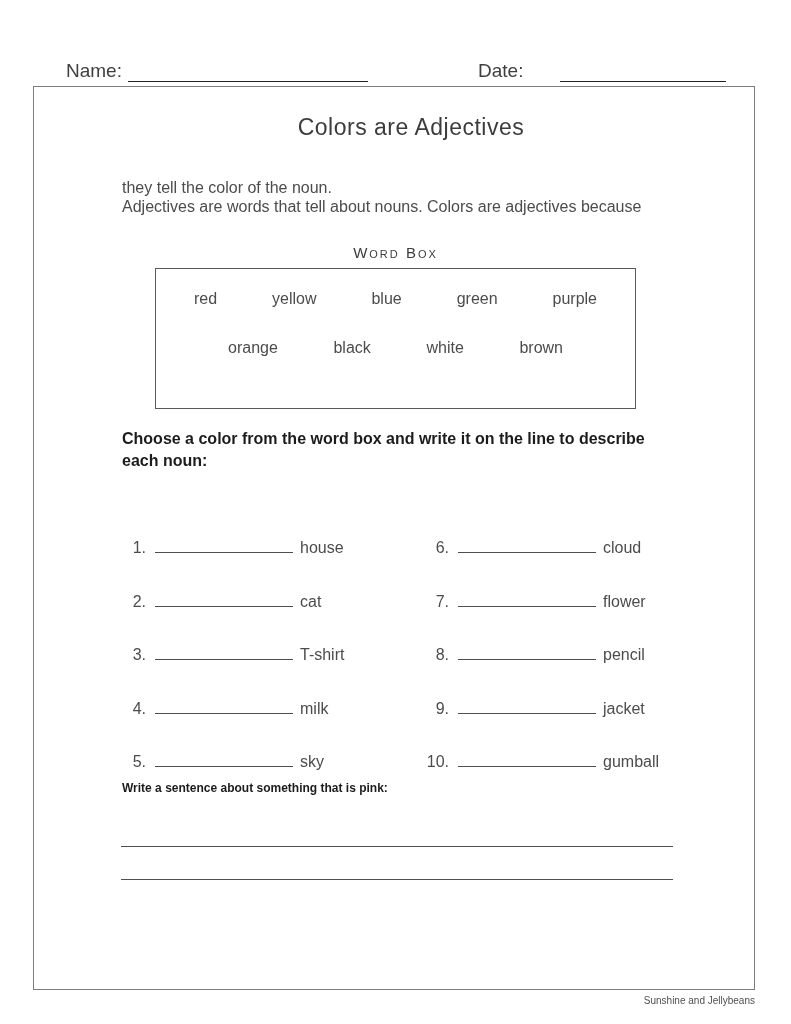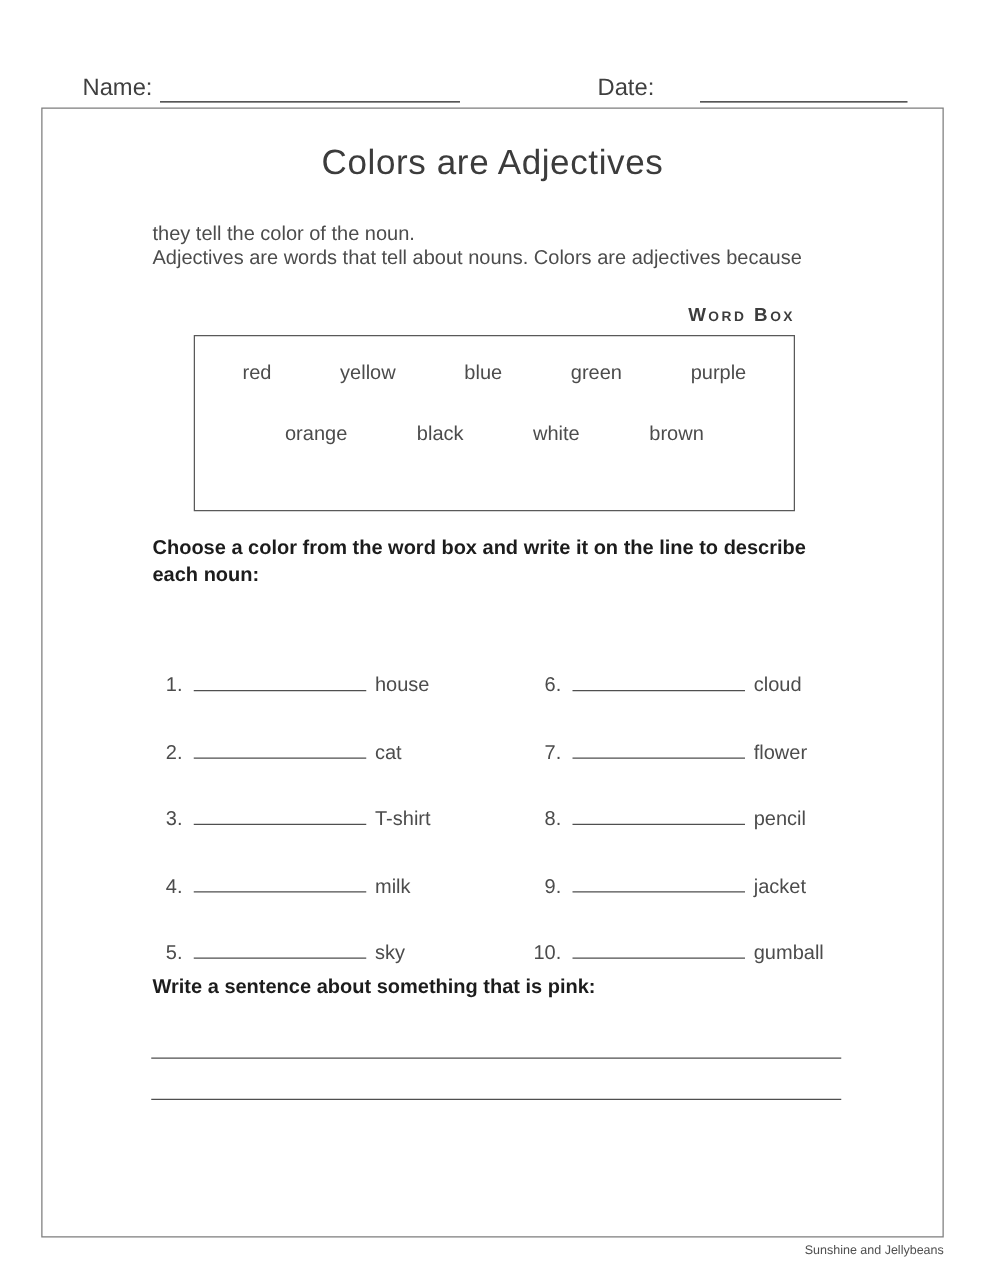--- a/index.html
+++ b/index.html
@@ -43,47 +43,47 @@
     top: 86px;
     width: 722px;
     height: 904px;
     border: 1px solid #7d7d7d;
     background: #ffffff;
   }
 
   
   .title {
     position: absolute;
-    left: 33px;
+    left: 50px;
     top: 114px;
     width: 722px;
     text-align: center;
-    font-size: 28px;
+    font-size: 23px;
     color: #3c3c3c;
     letter-spacing: 0.5px;
   }
   .intro {
     position: absolute;
     left: 122px;
     top: 178px;
     width: 580px;
     font-size: 16px;
     line-height: 19px;
     color: #4c4c4c;
   }
 
   
   .wordbox-label {
     position: absolute;
     left: 155px;
     top: 244px;
     width: 481px;
-    text-align: right;
+    text-align: center;
     font-size: 15px;
-    font-weight: 700;
+    font-weight: 400;
     font-variant: small-caps;
     letter-spacing: 2px;
     color: #3c3c3c;
   }
   .word-box {
     position: absolute;
     left: 155px;
     top: 268px;
     width: 481px;
     height: 141px;
@@ -132,21 +132,21 @@
     border-bottom: 1.5px solid #4f4f4f;
     margin: 0 7px 0 9px;
   }
 
   
   .sentence-prompt {
     position: absolute;
     left: 122px;
     top: 781px;
     width: 560px;
-    font-size: 16px;
+    font-size: 12px;
     font-weight: 700;
     color: #1c1c1c;
   }
   .write-line {
     position: absolute;
     left: 121px;
     width: 552px;
     border-top: 1.6px solid #4f4f4f;
     height: 0;
   }

